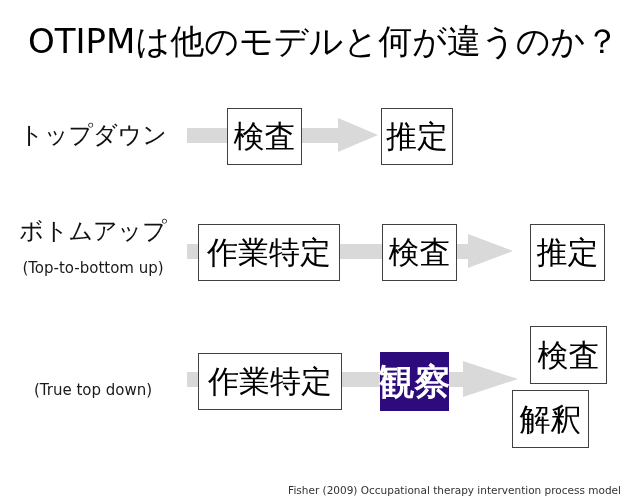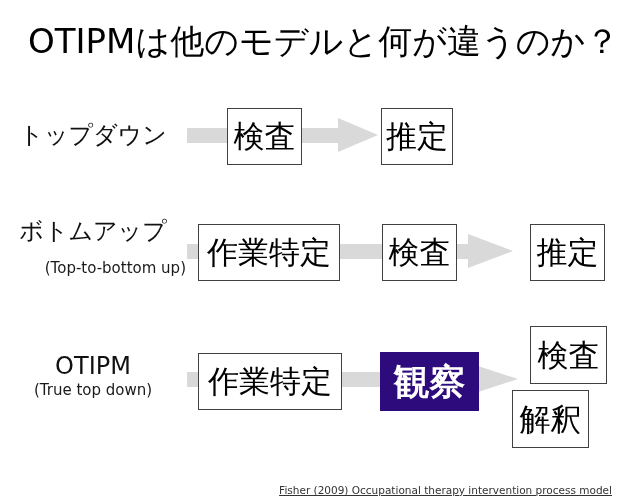--- a/index.html
+++ b/index.html
@@ -39,49 +39,48 @@
     display:flex;align-items:center;justify-content:center;
     font-size:31px;line-height:1;color:#000;
     box-sizing:border-box;white-space:nowrap;
   }
   .box.highlight{
     background:#2e0b7d;
     border:none;
     color:#ffffff;font-weight:bold;font-size:36px;
   }
   .citation{
-    position:absolute;right:13px;top:484px;
-    font-size:10.5px;color:#333;white-space:nowrap;text-decoration:underline;
+    position:absolute;right:4px;top:484px;
+    font-size:10.5px;color:#333;white-space:nowrap;
   }
 </style>
 </head>
 <body>
 
 <div class="slide">
 
   <div class="title">OTIPMは他のモデルと何が違うのか？</div>
 
   <div class="row-label" style="top:119px;">トップダウン</div>
   <div class="bar" style="left:187px;top:128px;width:151px;"></div>
   <div class="arrow-head" style="left:338px;top:118px;border-left:40px solid #d9d9d9;"></div>
   <div class="box" style="left:227px;top:108px;width:75px;height:57px;">検査</div>
   <div class="box" style="left:381px;top:108px;width:72px;height:57px;">推定</div>
 
   <div class="row-label" style="top:215px;">ボトムアップ</div>
-  <div class="row-sublabel" style="top:259px;text-align:right;">(Top-to-bottom up)</div>
+  <div class="row-sublabel" style="top:259px;">(Top-to-bottom up)</div>
   <div class="bar" style="left:187px;top:244px;width:281px;"></div>
   <div class="arrow-head" style="left:468px;top:234px;border-left:45px solid #d9d9d9;"></div>
   <div class="box" style="left:198px;top:224px;width:142px;height:57px;">作業特定</div>
   <div class="box" style="left:382px;top:224px;width:75px;height:57px;">検査</div>
   <div class="box" style="left:530px;top:224px;width:75px;height:57px;">推定</div>
 
-  <div class="row-label" style="top:352px;">OTIPM</div>
   <div class="row-sublabel" style="top:381px;">(True top down)</div>
   <div class="bar" style="left:187px;top:372px;width:276px;"></div>
   <div class="arrow-head" style="left:463px;top:361px;border-top-width:18px;border-bottom-width:18px;border-left:55px solid #d9d9d9;"></div>
   <div class="box" style="left:198px;top:353px;width:144px;height:57px;">作業特定</div>
-  <div class="box highlight" style="left:380px;top:352px;width:99px;height:59px;">観察</div>
+  <div class="box highlight" style="left:380px;top:352px;width:69px;height:59px;">観察</div>
   <div class="box" style="left:530px;top:326px;width:77px;height:58px;">検査</div>
   <div class="box" style="left:512px;top:390px;width:77px;height:58px;">解釈</div>
 
   <div class="citation">Fisher (2009) Occupational therapy intervention process model</div>
 
 </div>
 
 </body></html>

